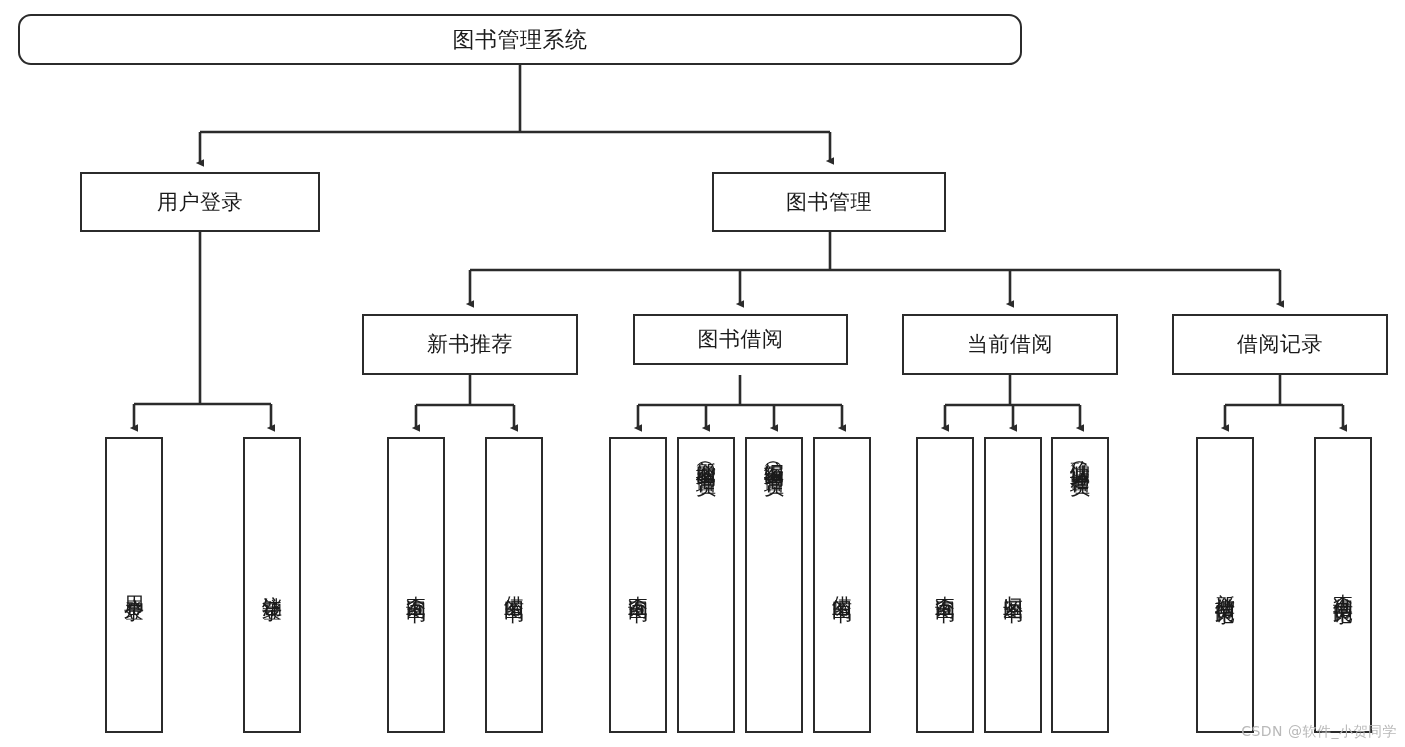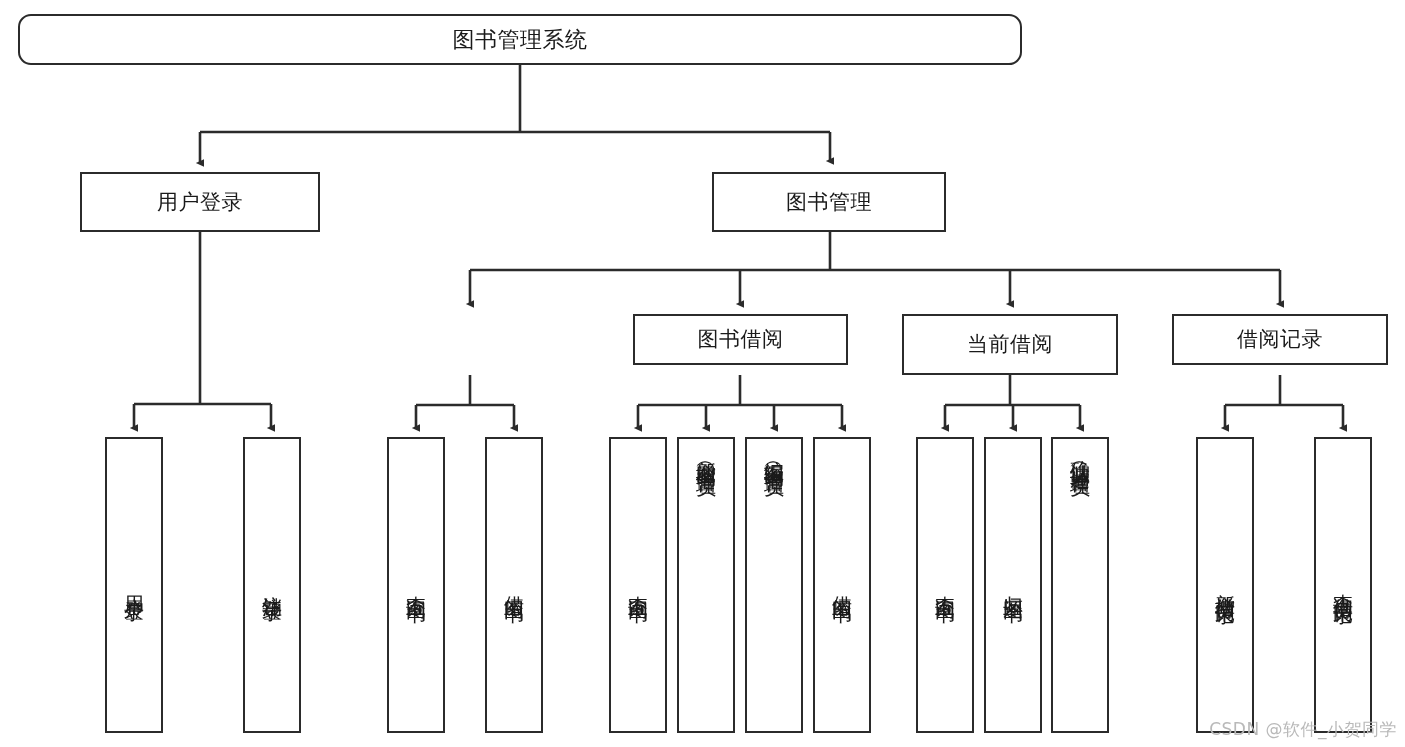--- a/index.html
+++ b/index.html
@@ -66,21 +66,21 @@
   }
   
   .node.vert.centered {
     align-items: center;
     padding-top: 0;
   }
   #watermark {
     position: absolute;
     right: 8px;
     bottom: 6px;
-    font-size: 17px;
+    font-size: 14px;
     color: #b9b9b9;
     letter-spacing: 0.5px;
     white-space: nowrap;
   }
 </style>
 </head>
 <body>
 
 <div id="diagram-root">
 
@@ -138,27 +138,30 @@
     <span class="node-label">图书管理系统</span>
   </div>
 
   <div class="node horiz" style="left:80px; top:172px; width:240px; height:60px;">
     <span class="node-label">用户登录</span>
   </div>
   <div class="node horiz" style="left:712px; top:172px; width:234px; height:60px;">
     <span class="node-label">图书管理</span>
   </div>
 
+  <div class="node horiz" style="left:362px; top:314px; width:216px; height:61px;">
+    <span class="node-label">新书推荐</span>
+  </div>
   <div class="node horiz" style="left:633px; top:314px; width:215px; height:51px;">
     <span class="node-label">图书借阅</span>
   </div>
   <div class="node horiz" style="left:902px; top:314px; width:216px; height:61px;font-family:Liberation Serif, serif;">
     <span class="node-label">当前借阅</span>
   </div>
-  <div class="node horiz" style="left:1172px; top:314px; width:216px; height:51px;">
+  <div class="node horiz" style="left:1172px; top:314px; width:216px; height:61px;">
     <span class="node-label">借阅记录</span>
   </div>
 
   <div class="node vert centered" style="left:105px; top:437px; width:58px; height:296px;">
     <span class="node-label">用户登录</span>
   </div>
   <div class="node vert centered" style="left:243px; top:437px; width:58px; height:296px;">
     <span class="node-label">注销登录</span>
   </div>
 

